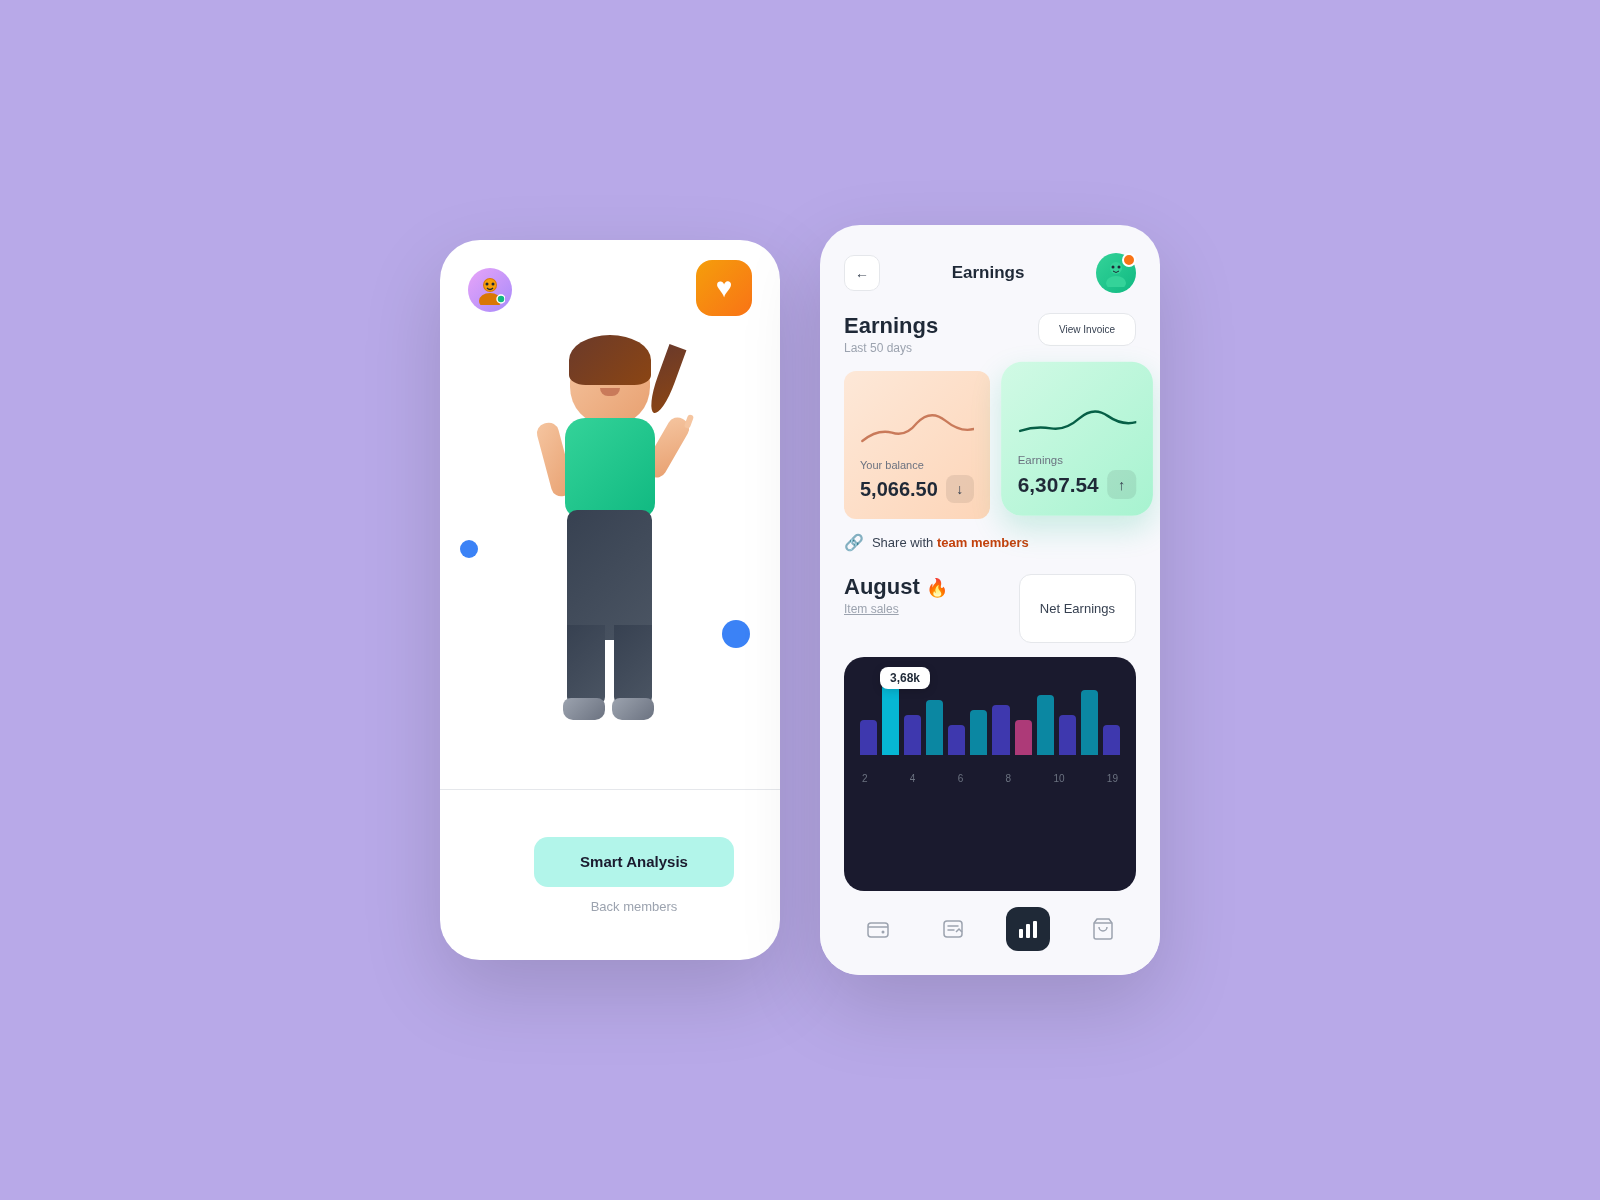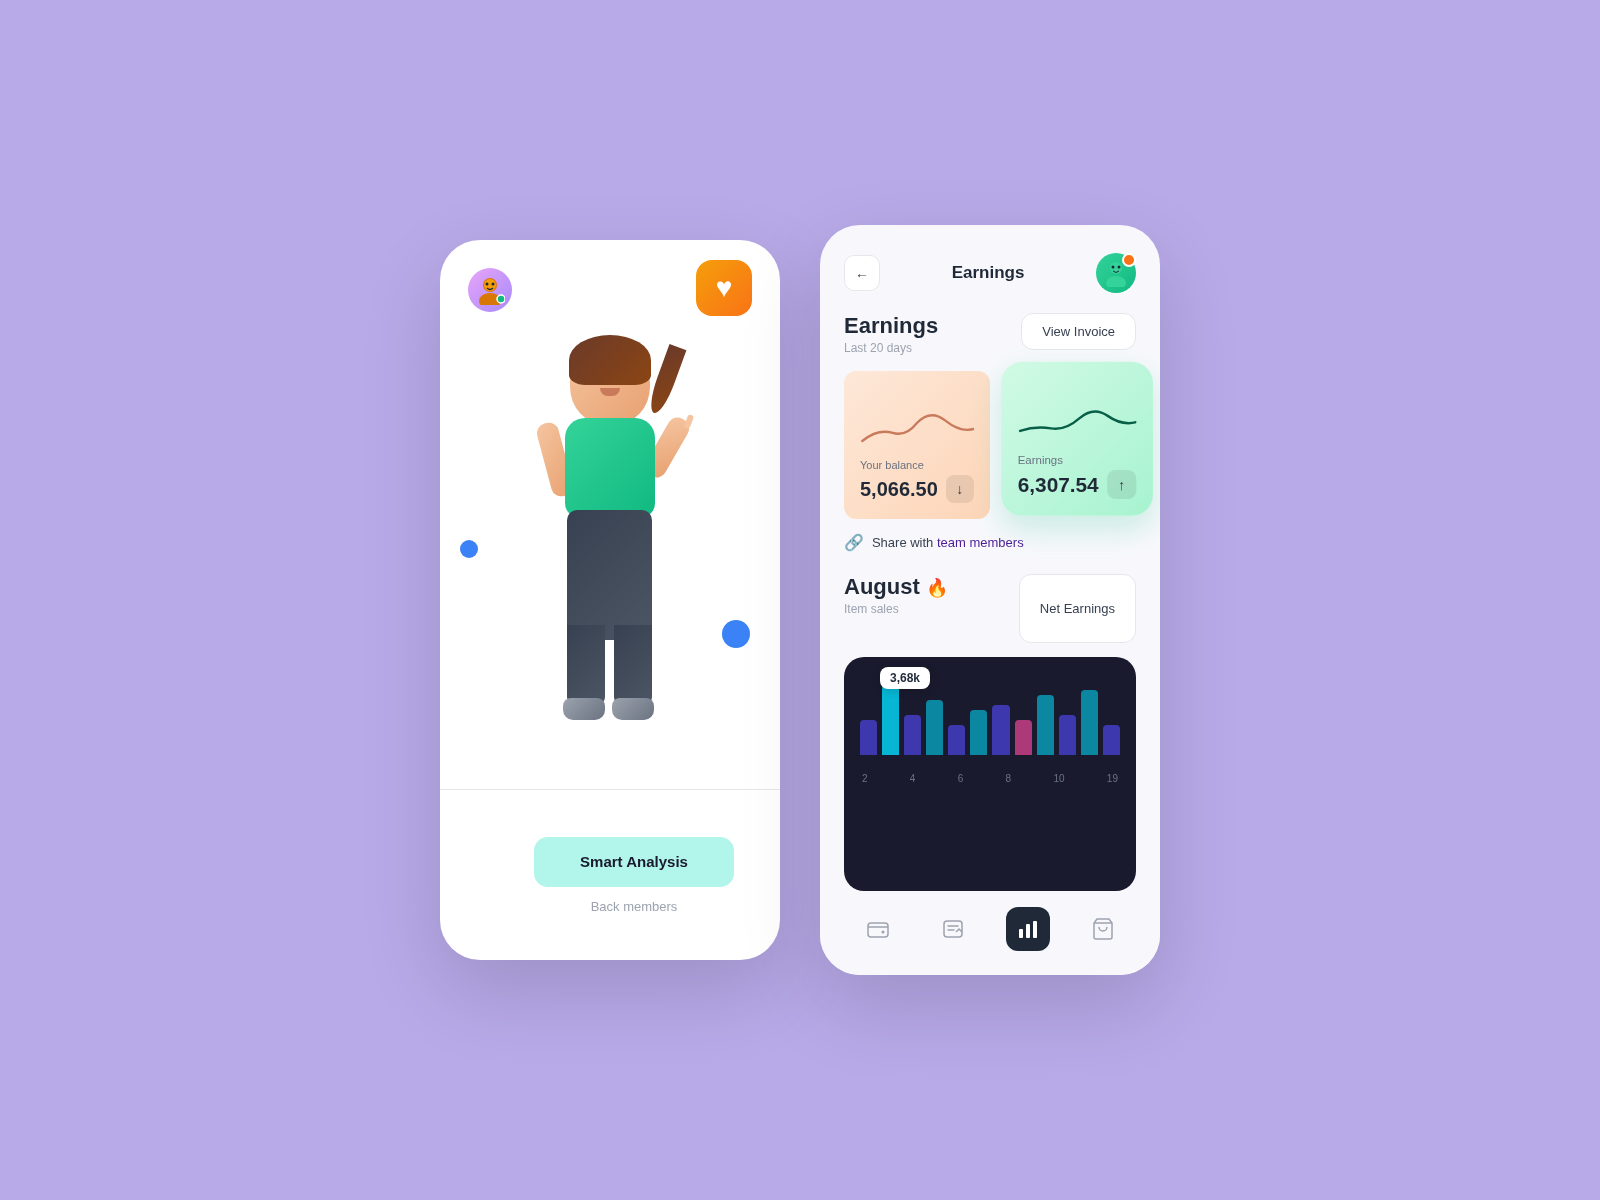--- a/index.html
+++ b/index.html
@@ -370,21 +370,21 @@
       font-size: 12px;
       color: #9ca3af;
       margin-top: 2px;
     }
 
     .view-invoice-btn {
       padding: 10px 20px;
       background: white;
       border: 1.5px solid #e5e7eb;
       border-radius: 12px;
-      font-size: 13px;
+      font-size: 10px;
       font-weight: 500;
       color: #374151;
       cursor: pointer;
       white-space: nowrap;
     }
 
     .cards-row {
       display: flex;
       gap: 14px;
       padding: 0 24px;
@@ -469,41 +469,42 @@
       font-size: 16px;
       color: #6b7280;
     }
 
     .share-text {
       font-size: 13px;
       color: #374151;
     }
 
     .share-link {
-      color: #4c1d95;
-      font-weight: 400;
+      color: #c2410c;
+      font-weight: 700;
     }
 
     .october-section {
       padding: 8px 24px 14px;
       display: flex;
       align-items: flex-start;
       justify-content: space-between;
     }
 
     .october-label-group h2 {
       font-size: 22px;
       font-weight: 700;
       color: #1f2937;
     }
 
     .october-label-group p {
       font-size: 12px;
       color: #9ca3af;
       margin-top: 2px;
+      text-decoration: underline;
     }
 
     .net-earnings-btn {
       padding: 26px 20px;
       background: white;
       border: 1.5px solid #e5e7eb;
       border-radius: 12px;
       font-size: 13px;
       font-weight: 500;
       color: #374151;
@@ -673,21 +674,21 @@
             <circle cx="11" cy="8" r="1.5" fill="#1f2937"></circle>
             <circle cx="17" cy="8" r="1.5" fill="#1f2937"></circle>
             <path d="M11,12 Q14,15 17,12" stroke="#1f2937" stroke-width="1" fill="none"></path>
           </svg>
         </div>
       </div>
 
       <div class="earnings-section">
         <div class="earnings-label-group">
           <h2>Earnings</h2>
-          <p>Last 20 days</p>
+          <p>Last 50 days</p>
         </div>
         <button class="view-invoice-btn">View Invoice</button>
       </div>
 
       <div class="cards-row">
 
         <div class="balance-card">
           <div class="card-chart">
             <svg viewBox="0 0 100 50" preserveAspectRatio="none">
               <path d="M2,45 Q15,35 28,38 Q40,42 50,30 Q62,18 75,28 Q88,38 100,35" fill="none" stroke="#c97a5a" stroke-width="2" stroke-linecap="round"></path>

